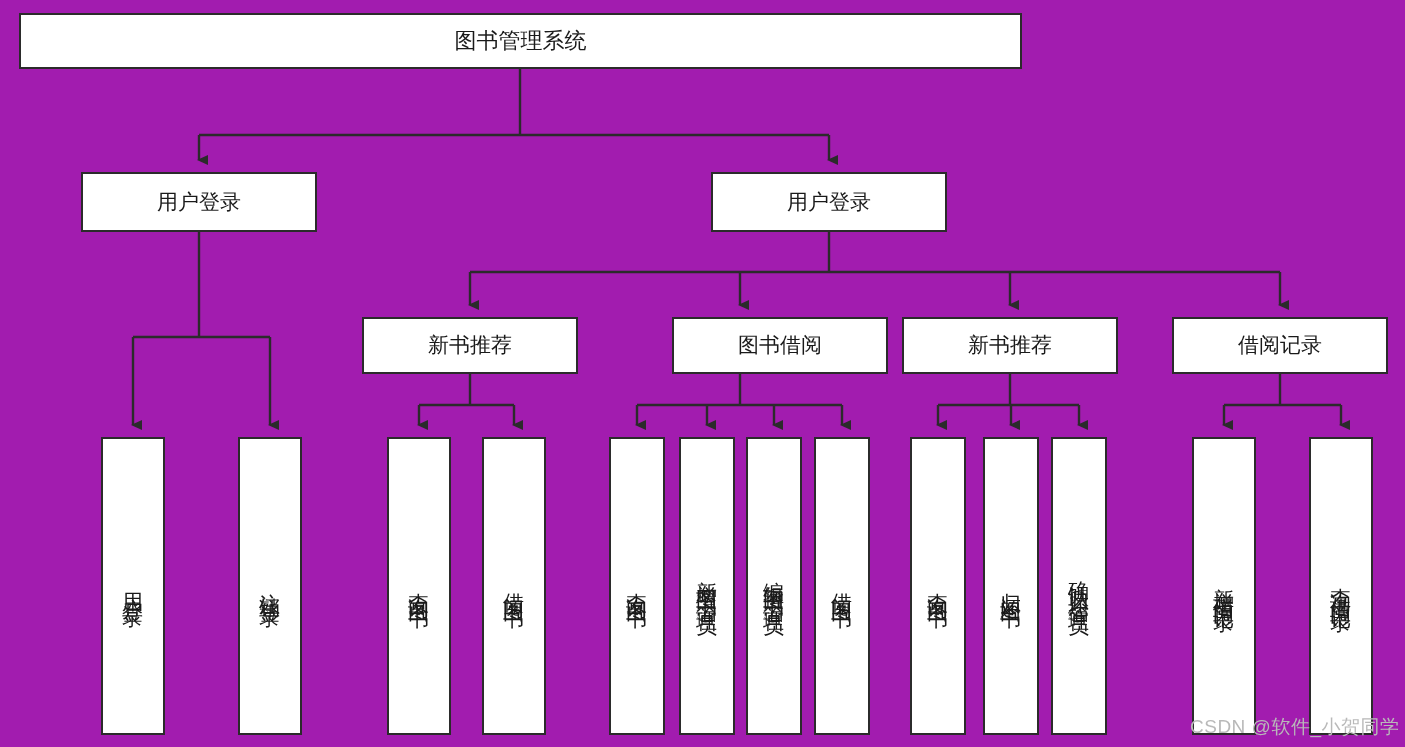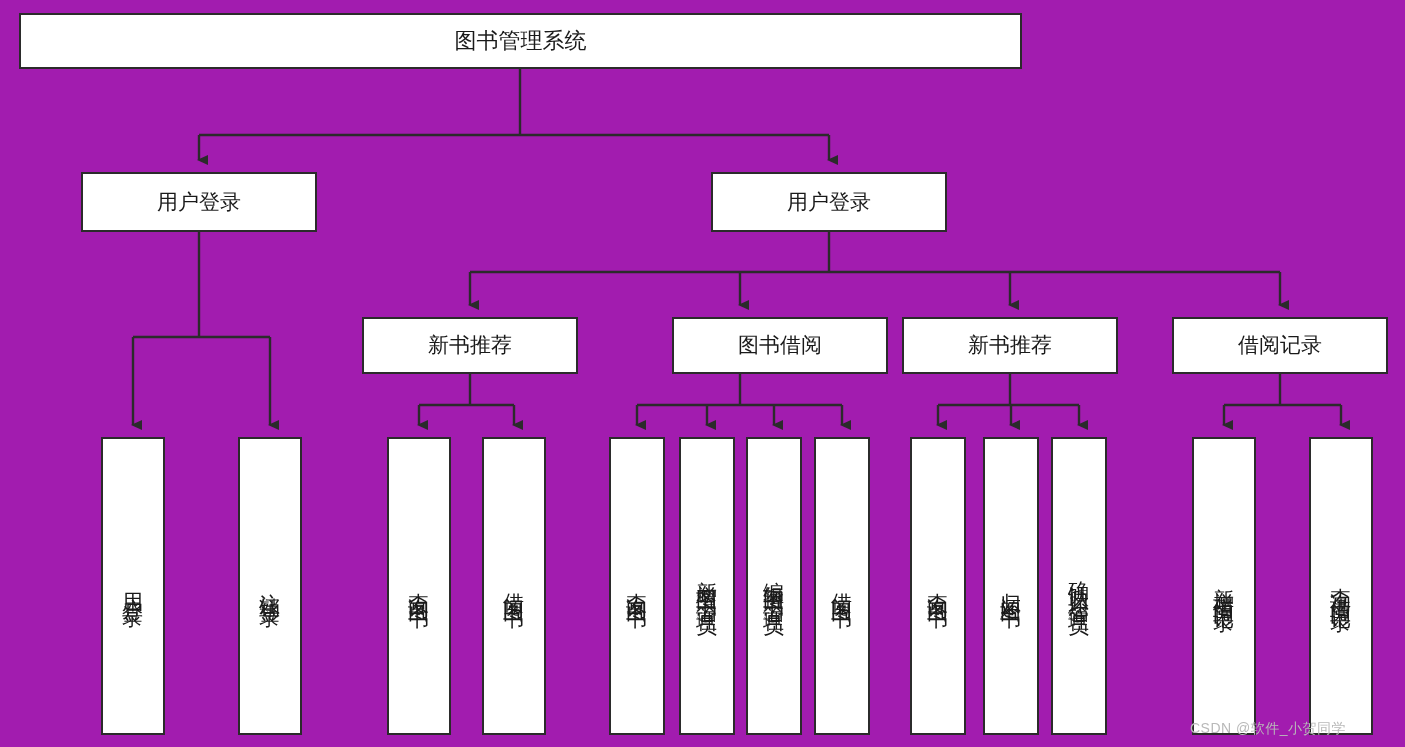--- a/index.html
+++ b/index.html
@@ -53,26 +53,25 @@
   .node.vert .label {
     writing-mode: vertical-rl;
     text-orientation: upright;
     font-size: 21px;
     letter-spacing: 5px;
     line-height: 1;
     white-space: pre;
   }
   .watermark {
     position: absolute;
-    font-size: 14px;
+    font-size: 19px;
     color: #b9b9b9;
     white-space: nowrap;
     letter-spacing: 0.5px;
     pointer-events: none;
-    margin-top: 6px;
   }
 </style>
 </head>
 <body>
 
 <div id="canvas">
 
   <svg id="edges" viewBox="0 0 1405 747">
     <defs>
       <marker id="arrow" markerWidth="12" markerHeight="12" refX="5" refY="9" orient="auto" markerUnits="userSpaceOnUse">

